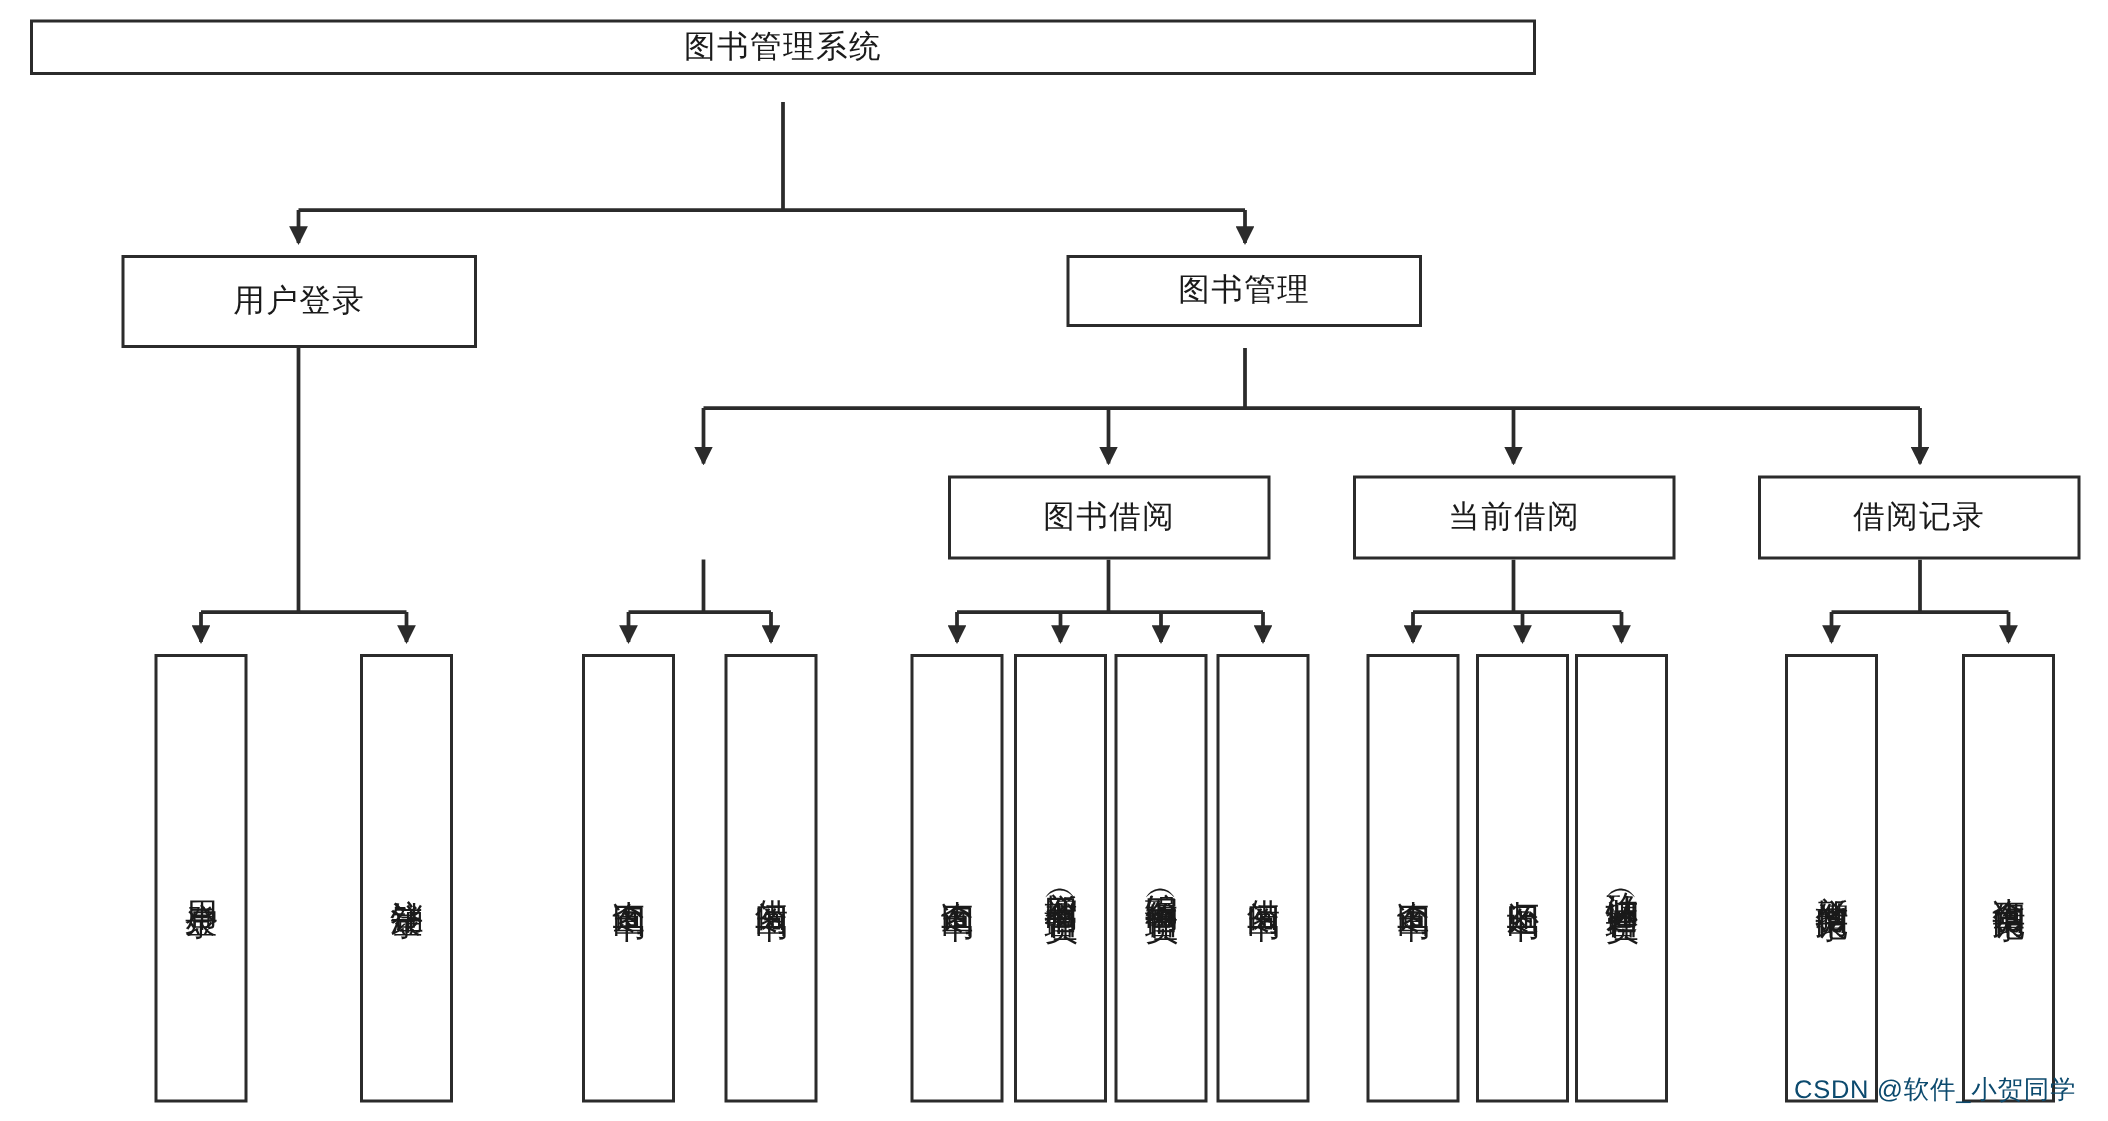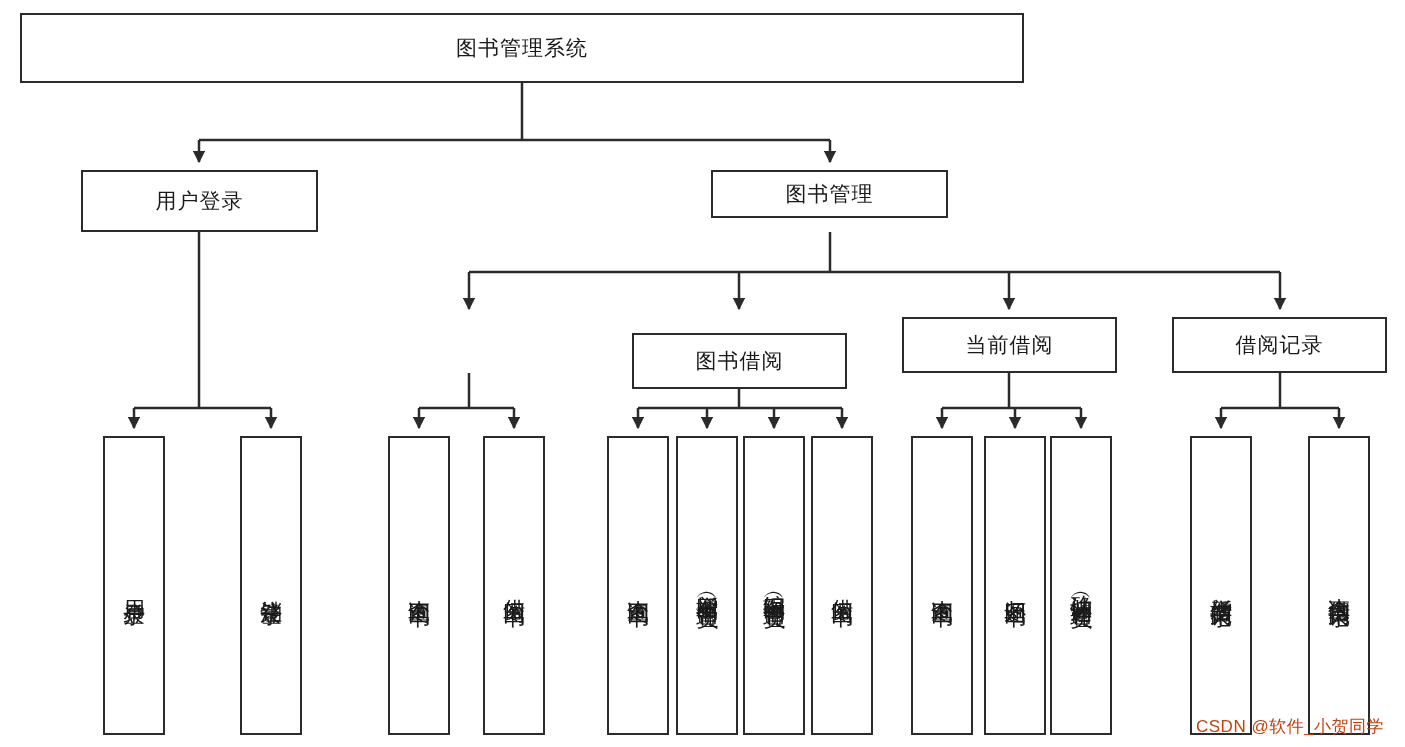--- a/index.html
+++ b/index.html
@@ -50,21 +50,21 @@
     writing-mode: vertical-rl;
     text-orientation: upright;
     font-size: 22px;
     line-height: 1.12;
     letter-spacing: 2px;
     white-space: nowrap;
   }
   .watermark {
     position: absolute;
     font-size: 17px;
-    color: #c2410c;
+    color: #0c4a6e;
     letter-spacing: 0.5px;
     white-space: nowrap;
   }
 </style>
 </head>
 <body>
 
 <div id="canvas">
 
   <svg class="connectors" viewBox="0 0 1405 747" xmlns="http://www.w3.org/2000/svg">
@@ -110,32 +110,32 @@
       <path d="M 1015 408 L 1015 428" marker-end="url(#arrow)"></path>
       <path d="M 1081 408 L 1081 428" marker-end="url(#arrow)"></path>
 
       <path d="M 1280 373 L 1280 408"></path>
       <path d="M 1221 408 L 1339 408"></path>
       <path d="M 1221 408 L 1221 428" marker-end="url(#arrow)"></path>
       <path d="M 1339 408 L 1339 428" marker-end="url(#arrow)"></path>
     </g>
   </svg>
 
-  <div class="node horizontal" style="left:20px; top:13px; width:1004px; height:70px;">
+  <div class="node horizontal" style="left:20px; top:13px; width:1004px; height:37px;">
     <span class="label">图书管理系统</span>
   </div>
 
   <div class="node horizontal" style="left:81px; top:170px; width:237px; height:62px;">
     <span class="label">用户登录</span>
   </div>
   <div class="node horizontal" style="left:711px; top:170px; width:237px; height:48px;">
     <span class="label">图书管理</span>
   </div>
 
-  <div class="node horizontal" style="left:632px; top:317px; width:215px; height:56px;margin-top:16px;">
+  <div class="node horizontal" style="left:632px; top:317px; width:215px; height:56px;">
     <span class="label">图书借阅</span>
   </div>
   <div class="node horizontal" style="left:902px; top:317px; width:215px; height:56px;">
     <span class="label">当前借阅</span>
   </div>
   <div class="node horizontal" style="left:1172px; top:317px; width:215px; height:56px;">
     <span class="label">借阅记录</span>
   </div>
 
   <div class="node vertical" style="left:103px; top:436px; width:62px; height:299px;">

